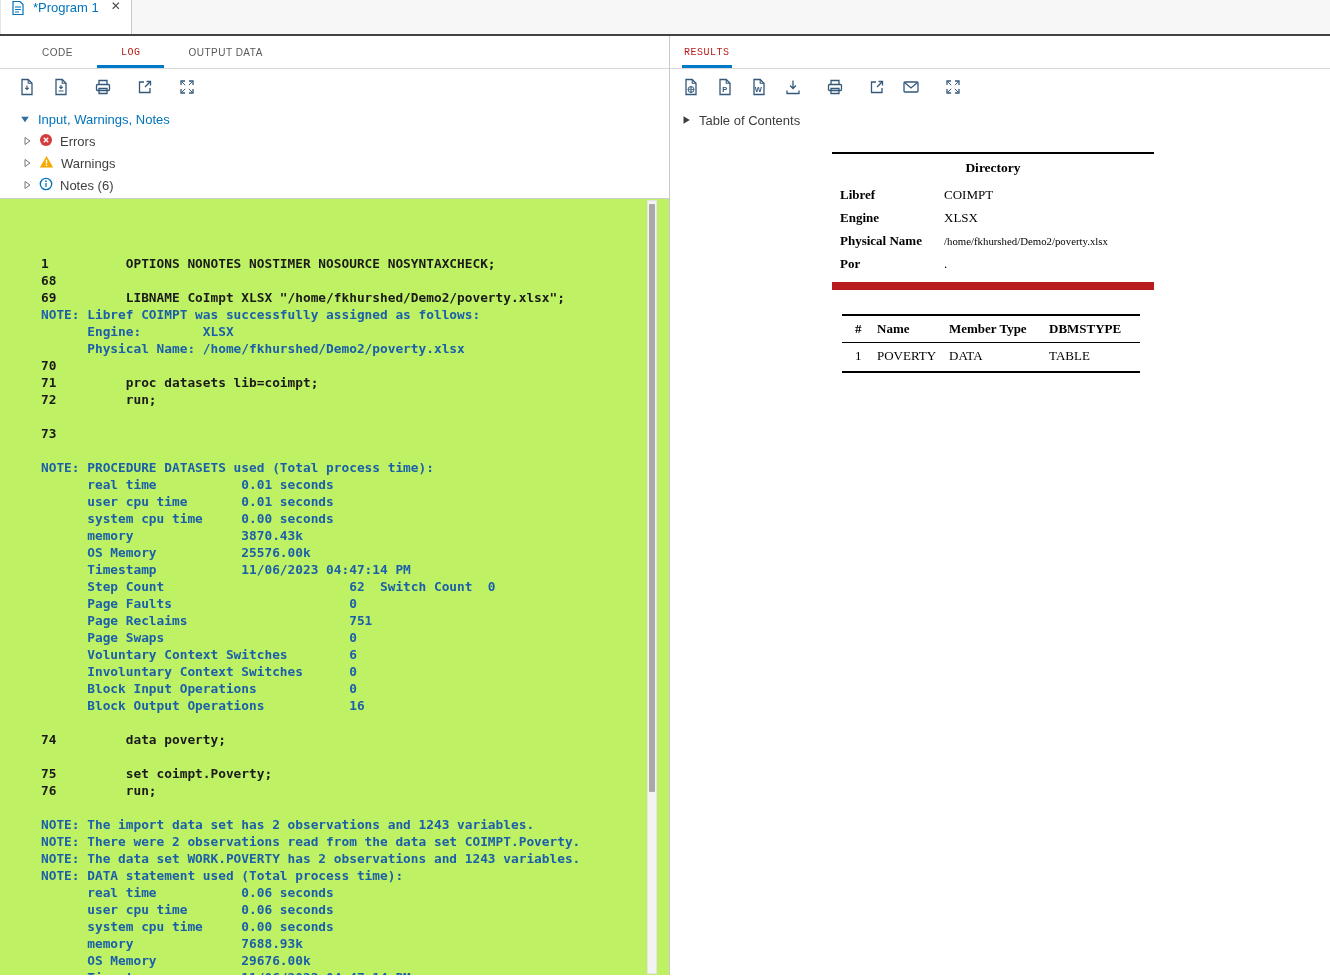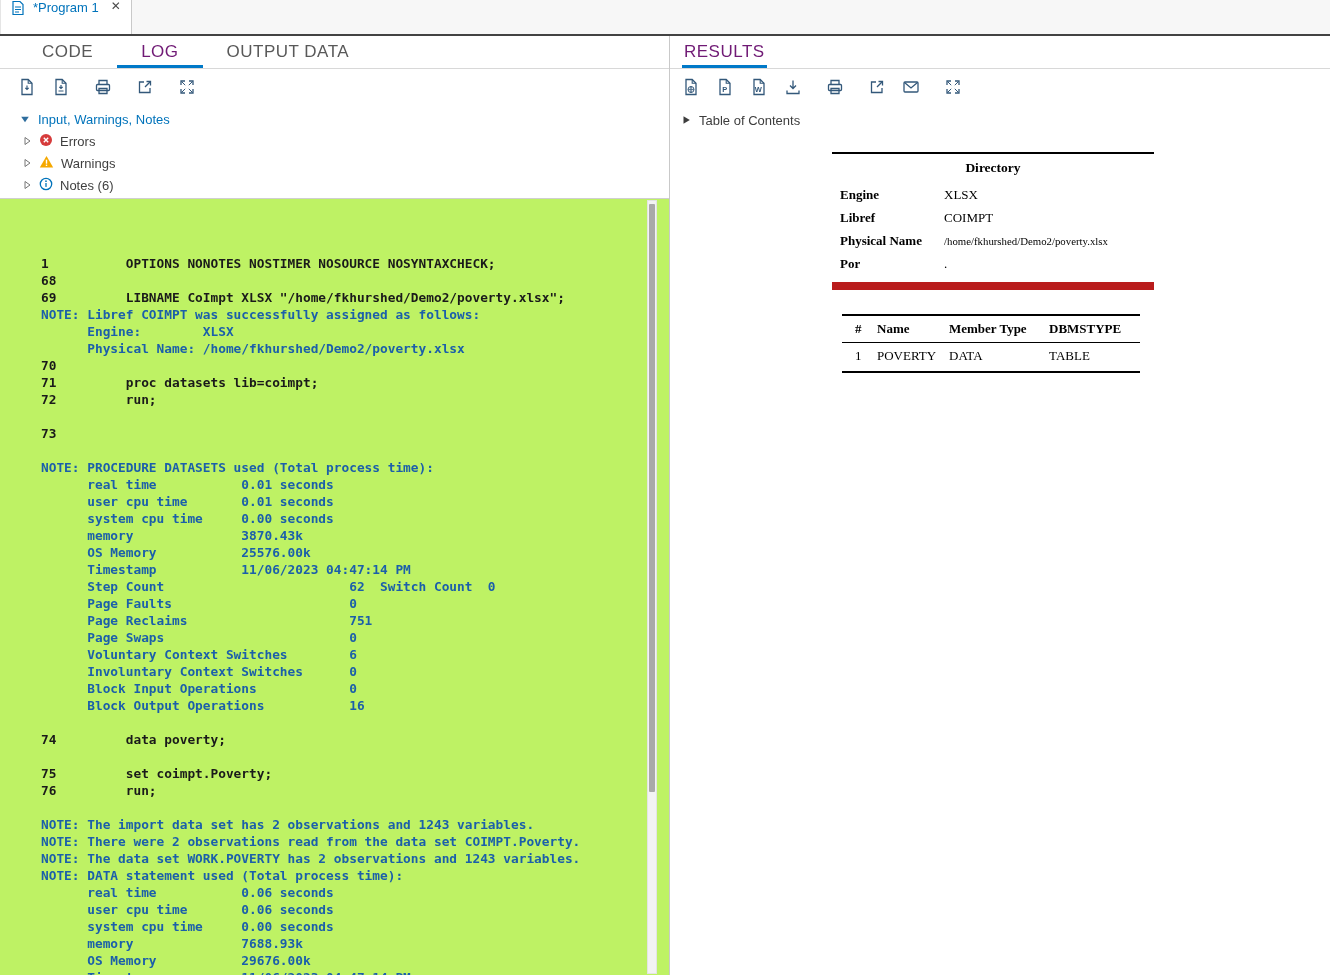--- a/index.html
+++ b/index.html
@@ -17,22 +17,22 @@
   .doc-tab-title { color:#0073bb; font-size:13px; white-space:nowrap; }
   .tab-close { color:#4a4a4a; font-size:12px; margin-left:5px; cursor:pointer; line-height:1; }
 
   .main { display:flex; height:939px; }
   .left-panel { width:670px; flex-shrink:0; border-right:1px solid #c9c9c9; display:flex; flex-direction:column; }
   .right-panel { flex:1; display:flex; flex-direction:column; overflow:hidden; }
 
   
   .subtab-bar { height:33px; border-bottom:1px solid #d8d8d8; display:flex; align-items:stretch; padding-left:18px; flex-shrink:0; }
   .subtab-bar.right { padding-left:12px; }
-  .subtab { display:flex; align-items:center; padding:0 24px; font-size:17px; letter-spacing:.5px; color:#595959; cursor:pointer; white-space:nowrap; }
-  .subtab.active { color:#701a75; box-shadow:inset 0 -3px 0 #0079c8; }
+  .subtab { display:flex; align-items:center; padding:0 24px; font-size:10px; letter-spacing:.5px; color:#595959; cursor:pointer; white-space:nowrap; }
+  .subtab.active { color:#b91c1c; box-shadow:inset 0 -3px 0 #0079c8;font-family:Liberation Mono, monospace; }
   .subtab.rtab { padding:0 2px; margin-right:20px; }
 
   
   .toolbar { height:35px; display:flex; align-items:center; padding-left:14px; gap:8px; flex-shrink:0; }
   .toolbar.right { padding-left:8px; }
   .tbtn { width:26px; height:26px; display:flex; align-items:center; justify-content:center; color:#33587a; border-radius:3px; cursor:pointer; flex-shrink:0; }
   .tbtn.grp { margin-left:8px; }
   .tbtn svg { display:block; }
 
   
@@ -334,26 +334,26 @@
       </span>
       <span>Table of Contents</span>
     </div>
 
     <div class="results-body">
 
       <div class="dir-table">
         <div class="dir-title">Directory</div>
         <div>
             <div class="dir-row">
+              <div class="dir-label">Libref</div>
+              <div class="dir-value">COIMPT</div>
+            </div>
+            <div class="dir-row">
               <div class="dir-label">Engine</div>
               <div class="dir-value">XLSX</div>
-            </div>
-            <div class="dir-row">
-              <div class="dir-label">Libref</div>
-              <div class="dir-value">COIMPT</div>
             </div>
             <div class="dir-row">
               <div class="dir-label">Physical Name</div>
               <div class="dir-value small">/home/fkhurshed/Demo2/poverty.xlsx</div>
             </div>
             <div class="dir-row">
               <div class="dir-label">Por</div>
               <div class="dir-value">.</div>
             </div>
           </div>

